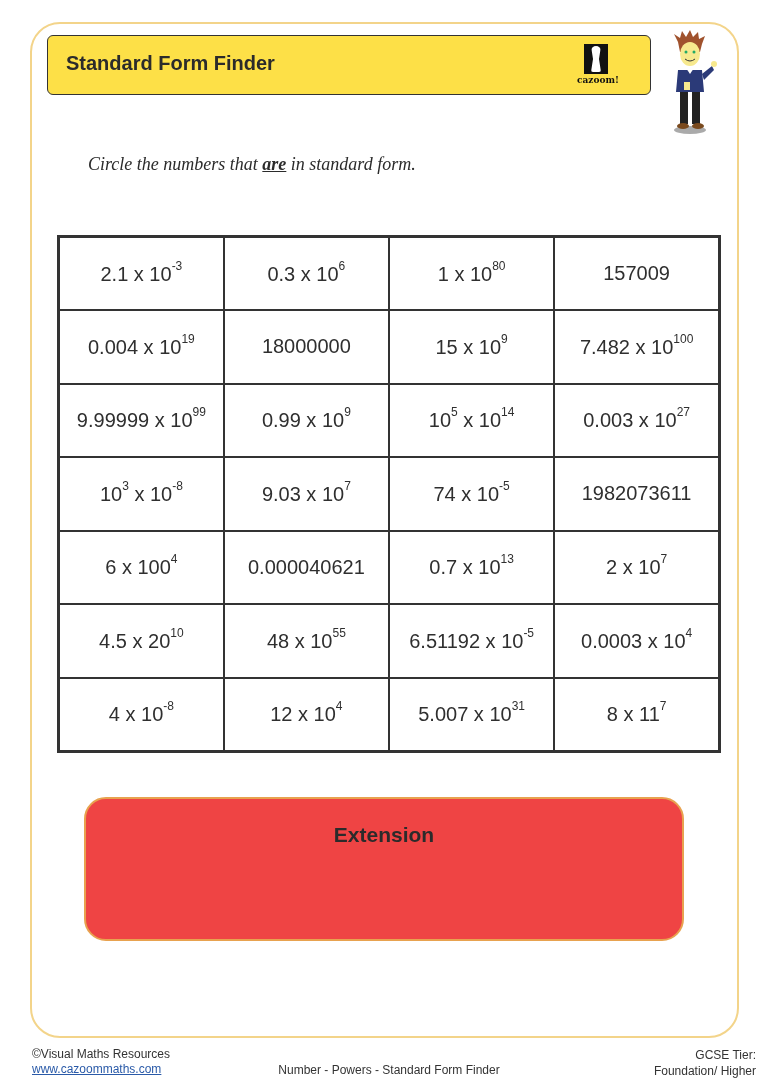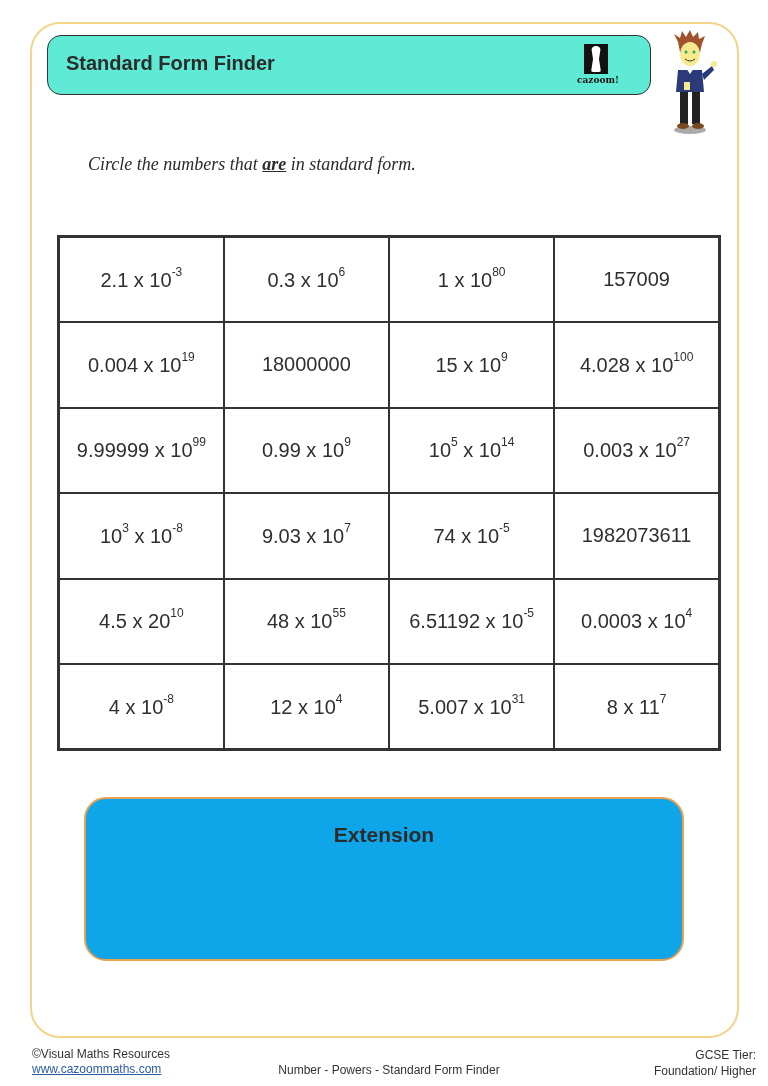--- a/index.html
+++ b/index.html
@@ -6,21 +6,21 @@
     html, body { width: 768px; height: 1086px; background: #ffffff; overflow: hidden; }
     body { position: relative; font-family: "Liberation Sans", sans-serif; color: #2a2a2a; }
 
     .page-frame {
       position: absolute; left: 30px; top: 22px; width: 709px; height: 1016px;
       border: 2px solid #f3d48a; border-radius: 30px; background: #fff;
     }
 
     .title-box {
       position: absolute; left: 47px; top: 35px; width: 604px; height: 60px;
-      border: 1.5px solid #333; border-radius: 14px; background: #5eead4;
+      border: 1.5px solid #333; border-radius: 6px; background: #fde047;
     }
     .title-text {
       position: absolute; left: 18px; top: 16px;
       font-family: "Liberation Sans", sans-serif; font-weight: bold; font-size: 20px; color: #2b2b2b;
     }
     .logo {
       position: absolute; right: 28px; top: 8px; width: 48px; height: 44px;
     }
     .logo-mark {
       position: absolute; left: 10px; top: 0; width: 24px; height: 30px; background: #111;
@@ -49,22 +49,22 @@
     }
     .grid td {
       border: 2px solid #333; width: 25%; height: 73.5px;
       text-align: center; vertical-align: middle;
       font-family: "Liberation Sans", sans-serif; font-size: 20px; color: #2f2f2f;
       white-space: nowrap;
     }
     .grid sup { font-size: 12px; position: relative; top: -3px; }
 
     .extension {
-      position: absolute; left: 84px; top: 797px; width: 600px; height: 164px;
-      border: 2px solid #e8a24f; border-radius: 22px; background: #0ea5e9;
+      position: absolute; left: 84px; top: 797px; width: 600px; height: 144px;
+      border: 2px solid #e8a24f; border-radius: 22px; background: #ef4444;
     }
     .ext-title {
       position: absolute; left: 0; top: 24px; width: 100%; text-align: center;
       font-family: "Liberation Sans", sans-serif; font-weight: bold; font-size: 21px; color: #2b2b2b;
     }
     .ext-body {
       position: absolute; left: 0; top: 83px; width: 100%; text-align: center;
       font-family: "Liberation Sans", sans-serif; font-style: italic; font-size: 20px; line-height: 30px; color: #2b2b2b;
     }
     .ext-body .emph { font-weight: bold; text-decoration: underline; }
@@ -114,33 +114,39 @@
       <tr>
         <td><span>2.1 x 10</span><sup>-3</sup></td>
         <td><span>0.3 x 10</span><sup>6</sup></td>
         <td><span>1 x 10</span><sup>80</sup></td>
         <td><span>157009</span></td>
       </tr>
       <tr>
         <td><span>0.004 x 10</span><sup>19</sup></td>
         <td><span>18000000</span></td>
         <td><span>15 x 10</span><sup>9</sup></td>
-        <td><span>4.028 x 10</span><sup>100</sup></td>
+        <td><span>7.482 x 10</span><sup>100</sup></td>
       </tr>
       <tr>
         <td><span>9.99999 x 10</span><sup>99</sup></td>
         <td><span>0.99 x 10</span><sup>9</sup></td>
         <td><span>10</span><sup>5</sup><span> x 10</span><sup>14</sup></td>
         <td><span>0.003 x 10</span><sup>27</sup></td>
       </tr>
       <tr>
         <td><span>10</span><sup>3</sup><span> x 10</span><sup>-8</sup></td>
         <td><span>9.03 x 10</span><sup>7</sup></td>
         <td><span>74 x 10</span><sup>-5</sup></td>
         <td><span>1982073611</span></td>
+      </tr>
+      <tr>
+        <td><span>6 x 100</span><sup>4</sup></td>
+        <td><span>0.000040621</span></td>
+        <td><span>0.7 x 10</span><sup>13</sup></td>
+        <td><span>2 x 10</span><sup>7</sup></td>
       </tr>
       <tr>
         <td><span>4.5 x 20</span><sup>10</sup></td>
         <td><span>48 x 10</span><sup>55</sup></td>
         <td><span>6.51192 x 10</span><sup>-5</sup></td>
         <td><span>0.0003 x 10</span><sup>4</sup></td>
       </tr>
       <tr>
         <td><span>4 x 10</span><sup>-8</sup></td>
         <td><span>12 x 10</span><sup>4</sup></td>

